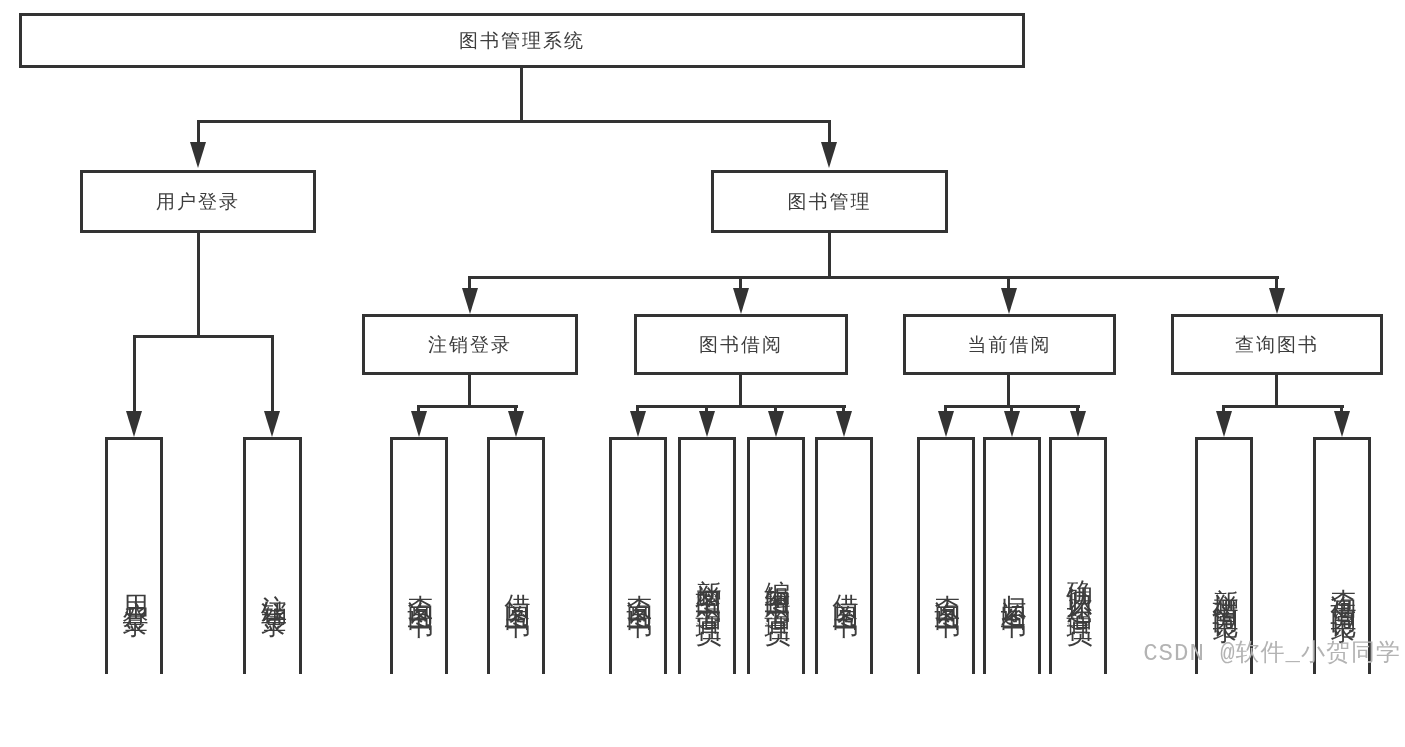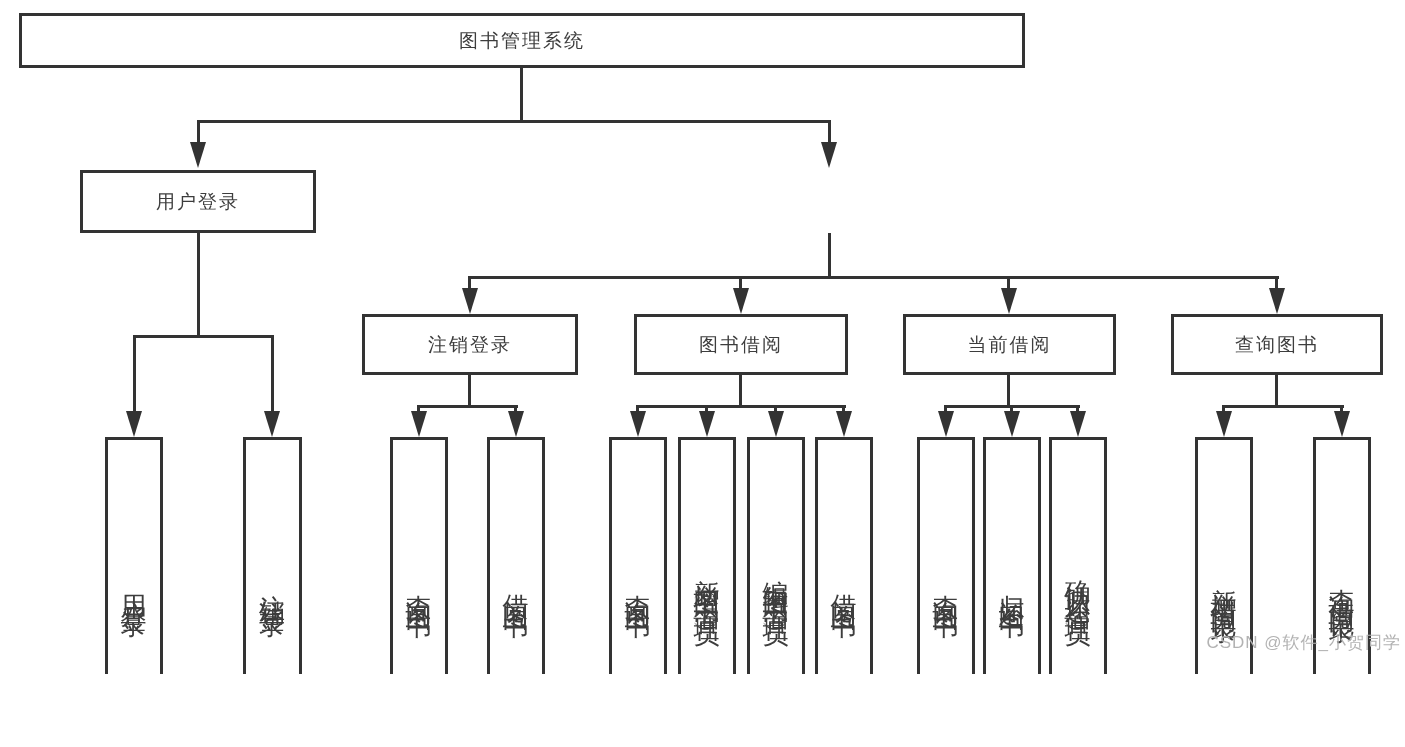--- a/index.html
+++ b/index.html
@@ -5,60 +5,61 @@
   :root{
     --line:#333333;
     --text:#3d3d3d;
     --watermark:#b3b3b3;
     --bg:#ffffff;
   }
   html,body{margin:0;padding:0;background:var(--bg);}
   .canvas{
     position:relative;width:1405px;height:674px;background:var(--bg);
     overflow:hidden;
-    font-family:Liberation Sans, sans-serif;
+    font-family:Liberation Mono, monospace;
   }
   .box{
     position:absolute;box-sizing:border-box;background:#fff;
     border:3px solid var(--line);color:var(--text);
     display:flex;align-items:center;justify-content:center;
   }
   .hbox{font-size:19px;letter-spacing:2px;font-weight:400;}
   .vbox{
     writing-mode:vertical-rl;text-orientation:mixed;
     font-size:26px;letter-spacing:6px;line-height:1;
   }
   .vline{position:absolute;width:3px;background:var(--line);}
   .hline{position:absolute;height:3px;background:var(--line);}
   .arrow{
     position:absolute;width:0;height:0;
     border-left:8px solid transparent;border-right:8px solid transparent;
     border-top:26px solid var(--line);
   }
   .watermark{
-    position:absolute;right:4px;bottom:20px;
-    font-size:17px;color:var(--watermark);white-space:nowrap;
+    position:absolute;right:4px;bottom:6px;
+    font-size:24px;color:var(--watermark);white-space:nowrap;
     letter-spacing:1px;
   }
 </style>
 </head>
 <body>
 
 <div class="canvas">
 
   <div class="box hbox" style="left:19px;top:13px;width:1006px;height:55px;">图书管理系统</div>
 
   <div class="vline" style="left:520px;top:68px;height:54px;"></div>
   <div class="hline" style="left:197px;top:120px;width:634px;"></div>
   <div class="vline" style="left:197px;top:120px;height:24px;"></div>
   <div class="arrow" style="left:190px;top:142px;"></div>
   <div class="vline" style="left:828px;top:120px;height:24px;"></div>
   <div class="arrow" style="left:821px;top:142px;"></div>
 
   <div class="box hbox" style="left:80px;top:170px;width:236px;height:63px;">用户登录</div>
+  <div class="box hbox" style="left:711px;top:170px;width:237px;height:63px;">图书管理</div>
 
   <div class="vline" style="left:197px;top:233px;height:104px;"></div>
   <div class="hline" style="left:133px;top:335px;width:141px;"></div>
   <div class="vline" style="left:133px;top:335px;height:78px;"></div>
   <div class="arrow" style="left:126px;top:411px;"></div>
   <div class="vline" style="left:271px;top:335px;height:78px;"></div>
   <div class="arrow" style="left:264px;top:411px;"></div>
 
   <div class="vline" style="left:828px;top:233px;height:45px;"></div>
   <div class="hline" style="left:468px;top:276px;width:811px;"></div>

